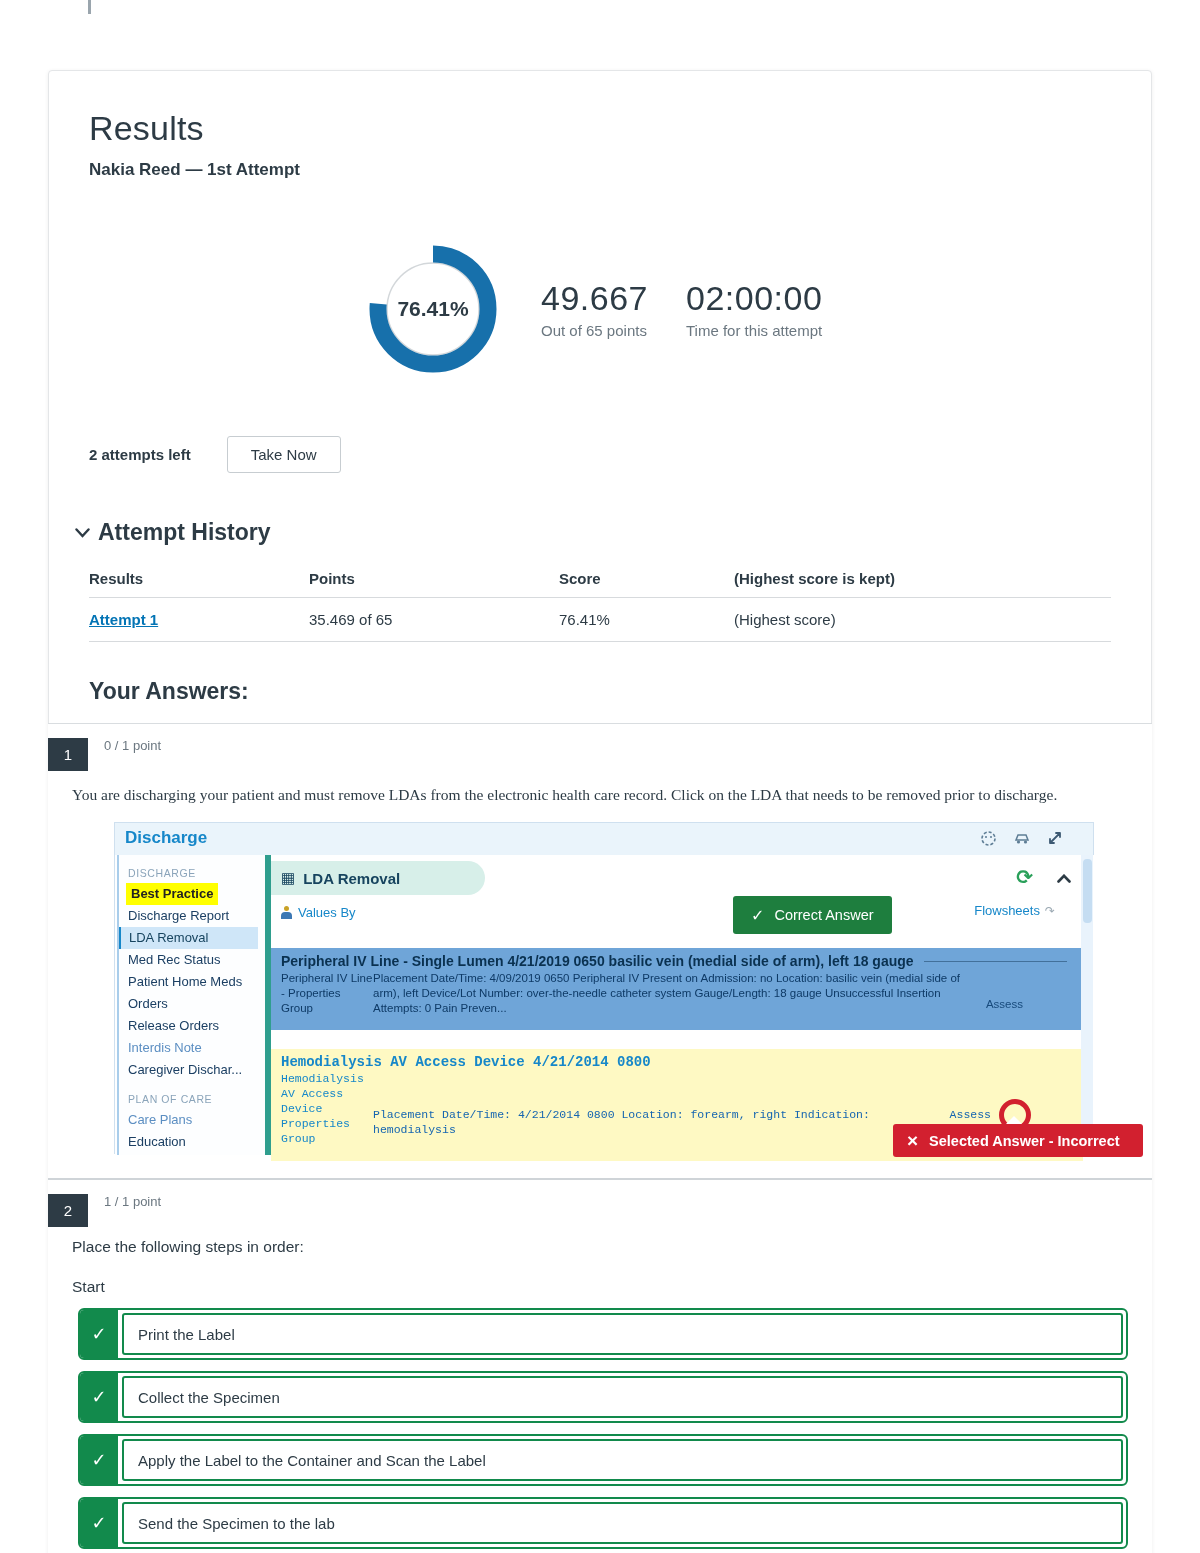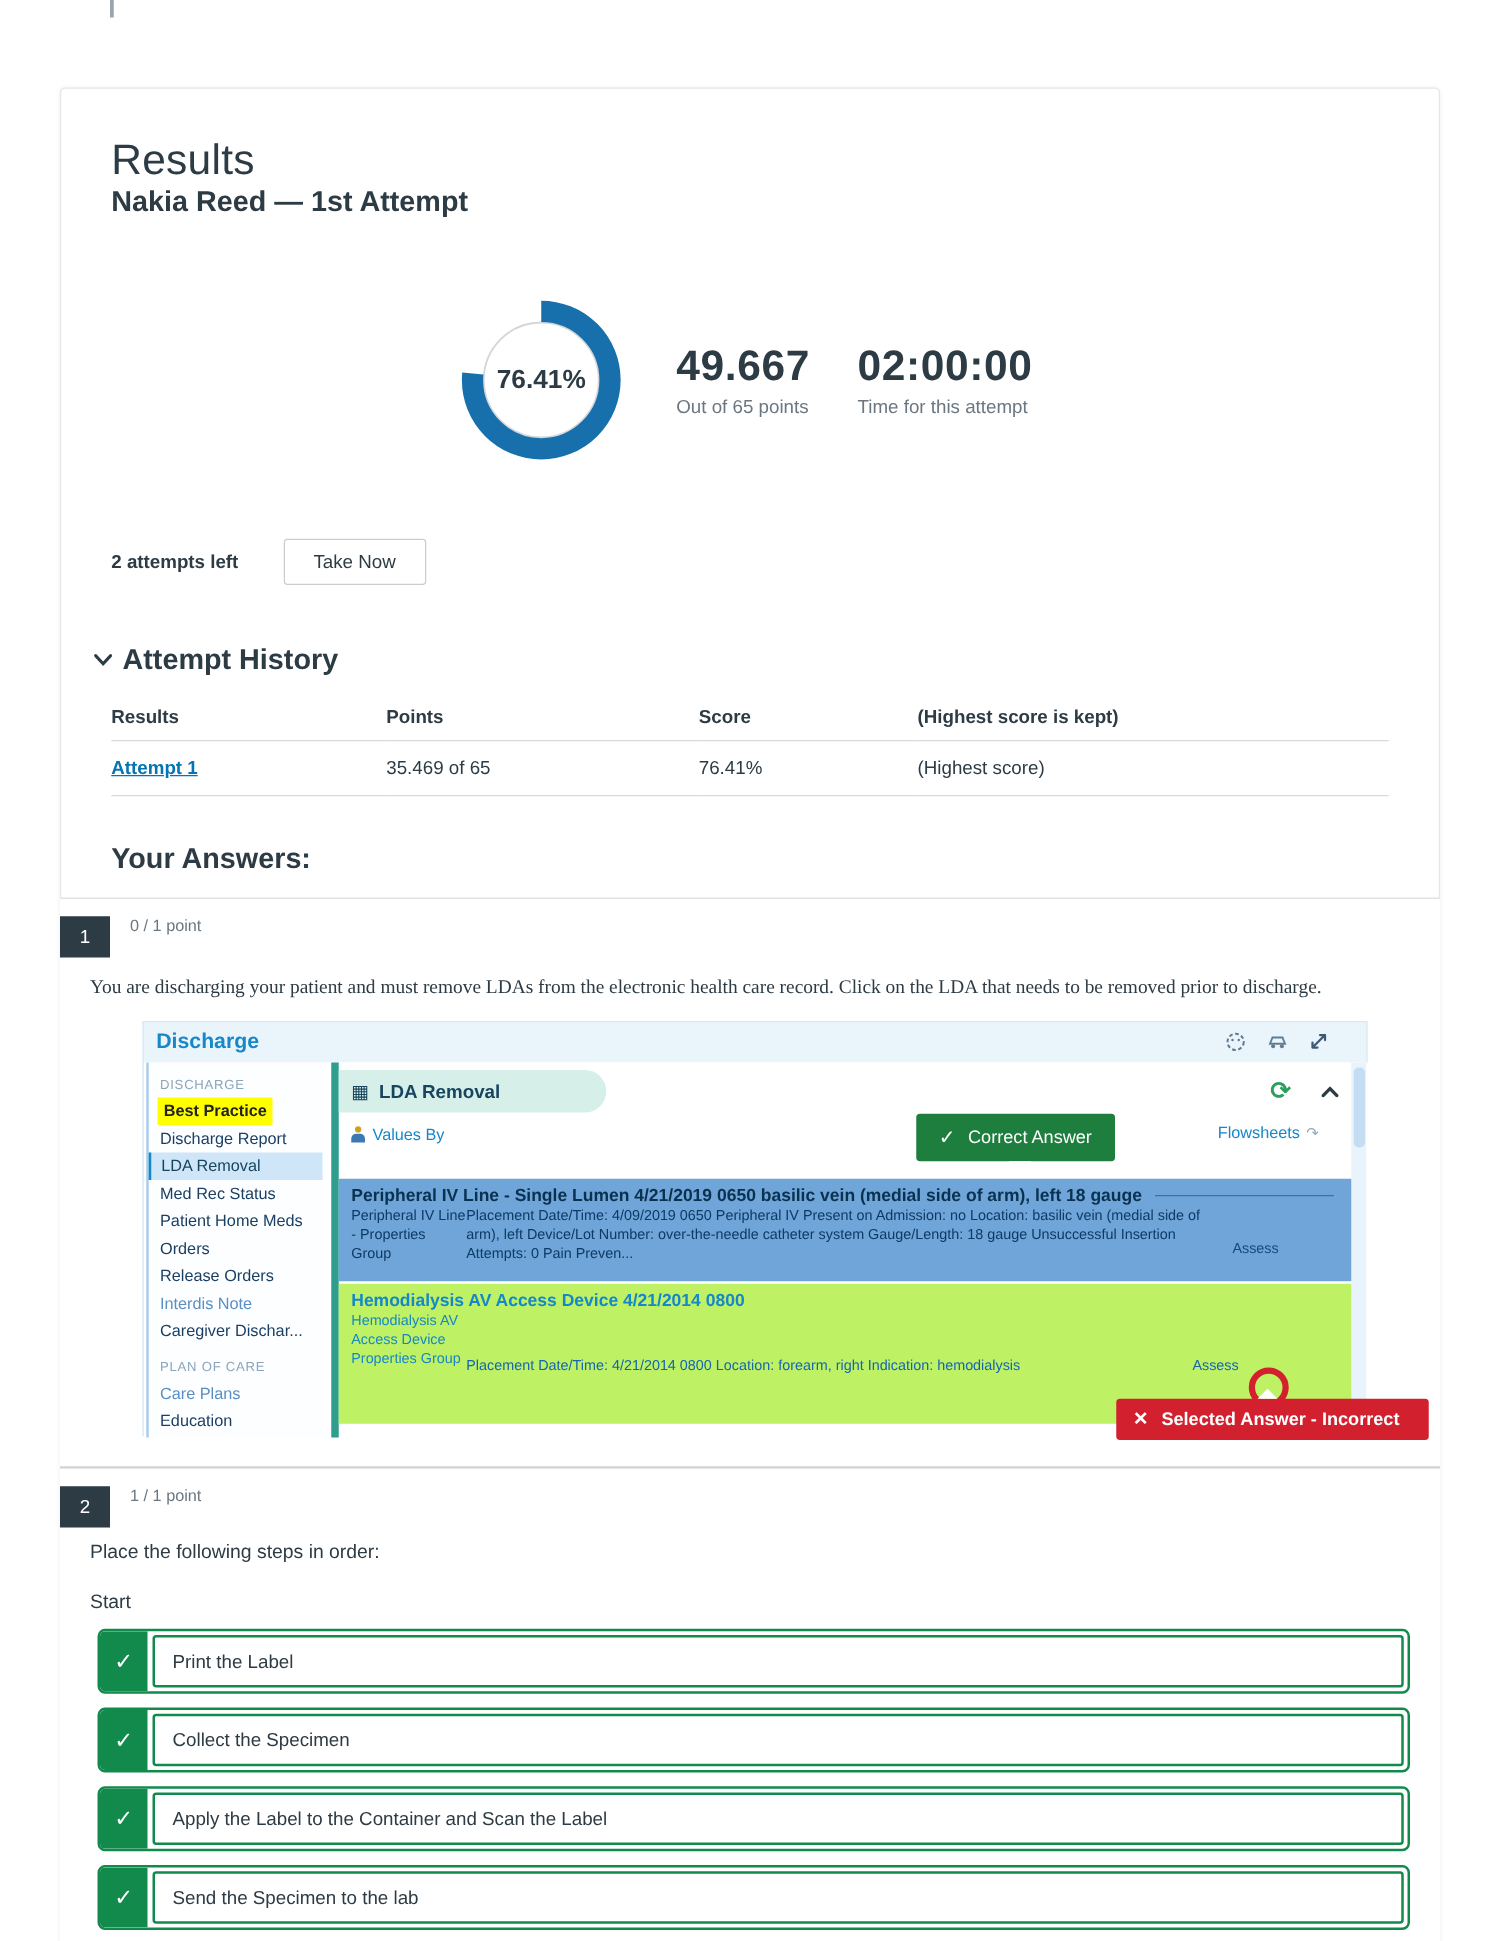--- a/index.html
+++ b/index.html
@@ -8,28 +8,28 @@
     --ehr-blue:#1687C9; --row-blue:#6FA5D8; --teal:#2F9E8E; --yellow:#FFFF00;
   }
   *{box-sizing:border-box;margin:0;padding:0}
   html,body{width:1200px;height:1553px;overflow:hidden;background:#fff;
     font-family:"Liberation Sans","DejaVu Sans",sans-serif;color:var(--ink);}
   .artifact{position:absolute;left:88px;top:0;width:3px;height:14px;background:#9aa5ad;}
   .card{position:absolute;left:48px;top:70px;width:1104px;height:1500px;background:#fff;
     border:1px solid #e4e6e8;border-radius:4px 4px 0 0;box-shadow:0 1px 4px rgba(0,0,0,.07);}
   .card-inner{padding:0 40px;}
   h1.results{margin-top:38px;font-size:34px;font-weight:300;letter-spacing:.2px;}
-  .subtitle{font-size:23px;font-weight:700;}
+  .subtitle{margin-top:12px;font-size:17px;font-weight:700;}
   
   .summary{margin-top:54px;display:flex;align-items:center;gap:38px;padding-left:274px;height:150px;}
   .donut-wrap{position:relative;width:140px;height:140px;flex:0 0 auto;}
   .donut-wrap svg{position:absolute;inset:0;}
   .donut-label{position:absolute;inset:0;display:flex;align-items:center;justify-content:center;
     font-size:21px;font-weight:700;}
-  .stat .val{font-size:34px;font-weight:700;letter-spacing:.5px;}
+  .stat .val{font-size:34px;font-weight:400;letter-spacing:.5px;}
   .stat .lbl{margin-top:4px;font-size:15px;color:var(--muted);}
   
   .attempts-row{margin-top:52px;display:flex;align-items:center;gap:36px;}
   .attempts-left{font-size:15px;font-weight:700;}
   .take-now{font-size:15px;color:var(--ink);background:#fff;border:1px solid #c7cdd1;
     border-radius:3px;padding:9px 23px;cursor:pointer;}
   
   .ah-heading{margin-top:46px;margin-left:-14px;display:flex;align-items:center;gap:8px;}
   .ah-heading .chev{display:inline-flex;}
   .ah-heading .txt{font-size:23px;font-weight:600;}
@@ -86,21 +86,21 @@
   .correct-tip{position:absolute;left:468px;top:41px;height:38px;background:#1E7E3E;border-radius:3px;
     display:flex;align-items:center;gap:10px;padding:0 18px;color:#fff;z-index:3;}
   .correct-tip .chk{font-size:16px;font-weight:700;}
   .correct-tip .lbl{font-size:14.5px;}
   .correct-tip::after{content:"";position:absolute;left:74px;bottom:-9px;border-left:9px solid transparent;
     border-right:9px solid transparent;border-top:9px solid #fff;}
   
   .rows{position:absolute;left:6px;top:93px;width:812px;}
   .lda-row{padding:5px 10px;cursor:pointer;}
   .lda-row.sel{background:var(--row-blue);height:82px;}
-  .lda-row.plain{background:#bef264;height:112px;margin-top:2px;}
+  .lda-row.plain{background:#fef9c3;height:112px;margin-top:19px;font-family:Liberation Mono, monospace;}
   .row-title{display:flex;align-items:center;font-weight:700;font-size:14px;}
   .sel .row-title{color:#0A3150;}
   .plain .row-title{color:var(--ehr-blue);}
   .row-title .rule{flex:1;height:1px;margin:0 6px 0 10px;background:rgba(10,49,80,.45);}
   .row-body{display:flex;margin-top:2px;font-size:11.5px;line-height:1.3;}
   .grp{width:92px;flex:0 0 auto;}
   .sel .grp{color:#0E3A66;}
   .plain .grp{color:var(--ehr-blue);}
   .dtl{max-width:592px;flex:1;}
   .sel .dtl{color:#0E3A66;}

